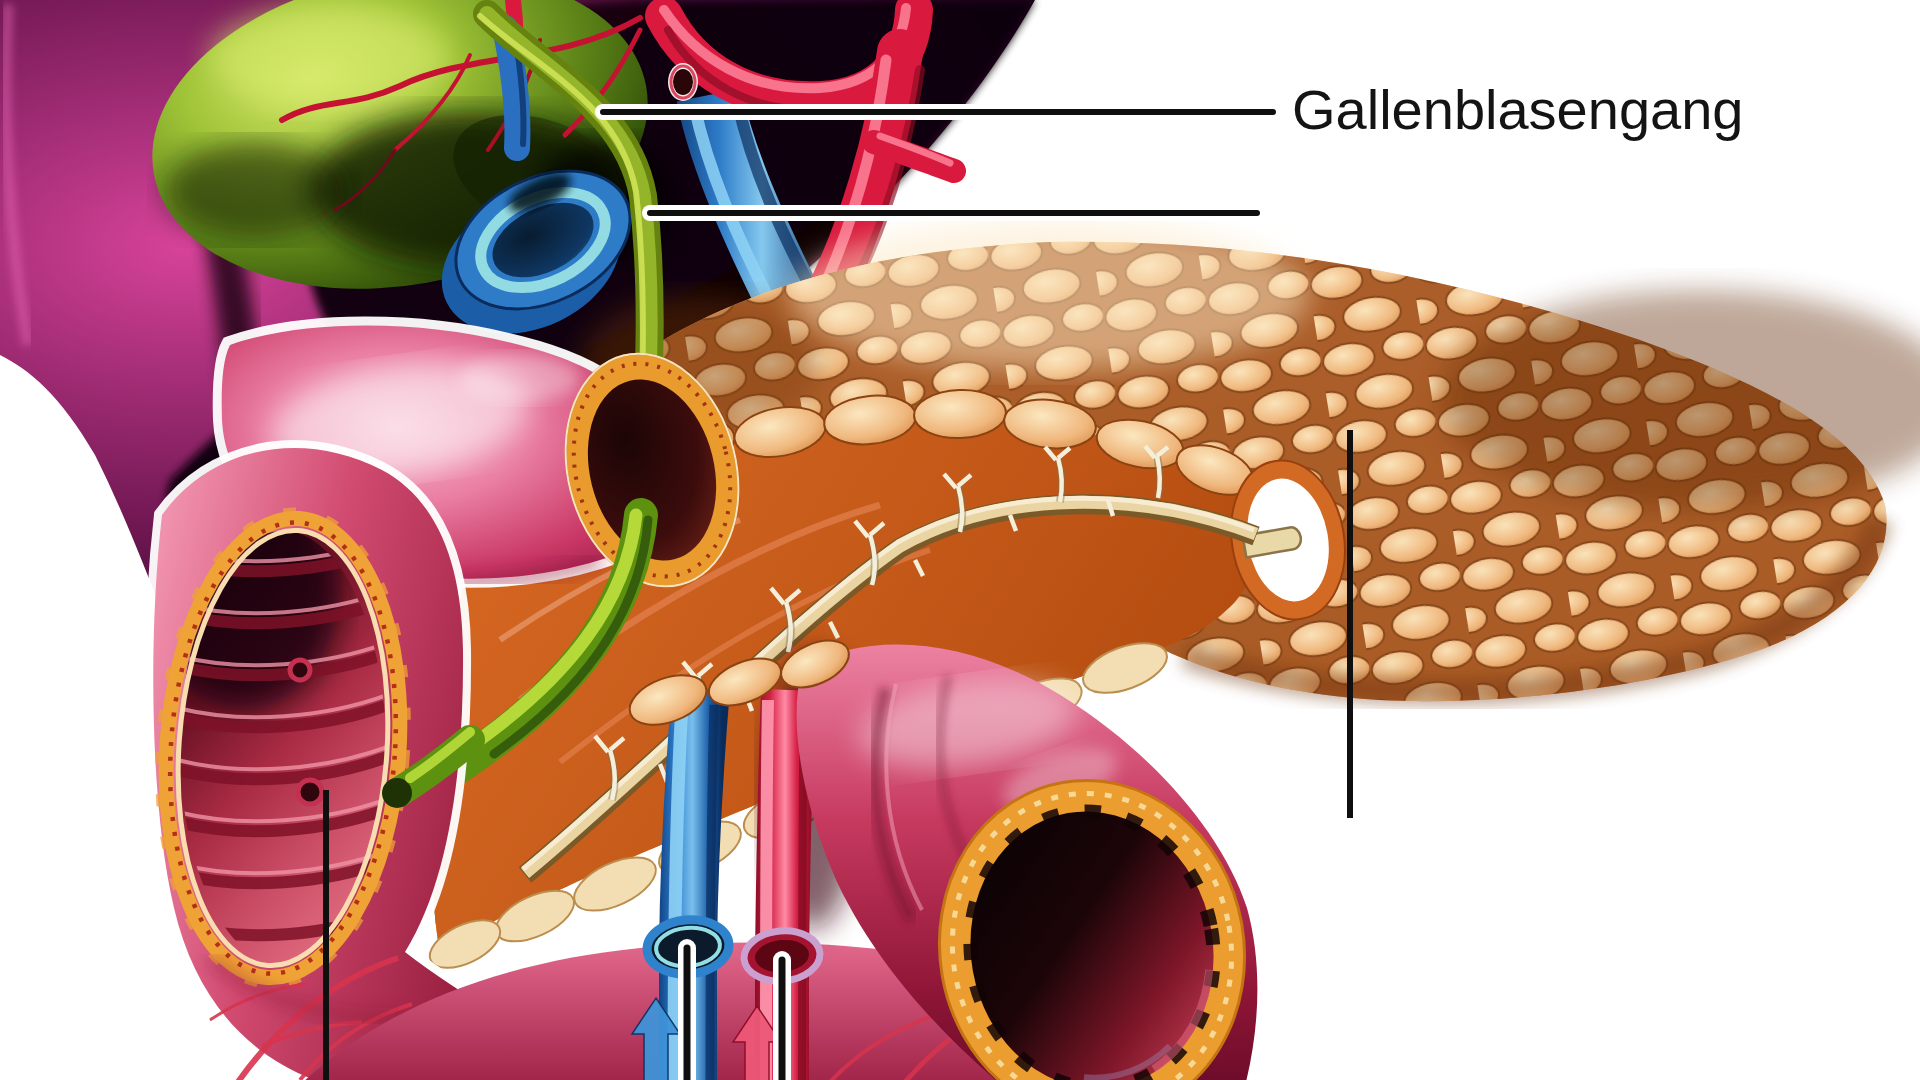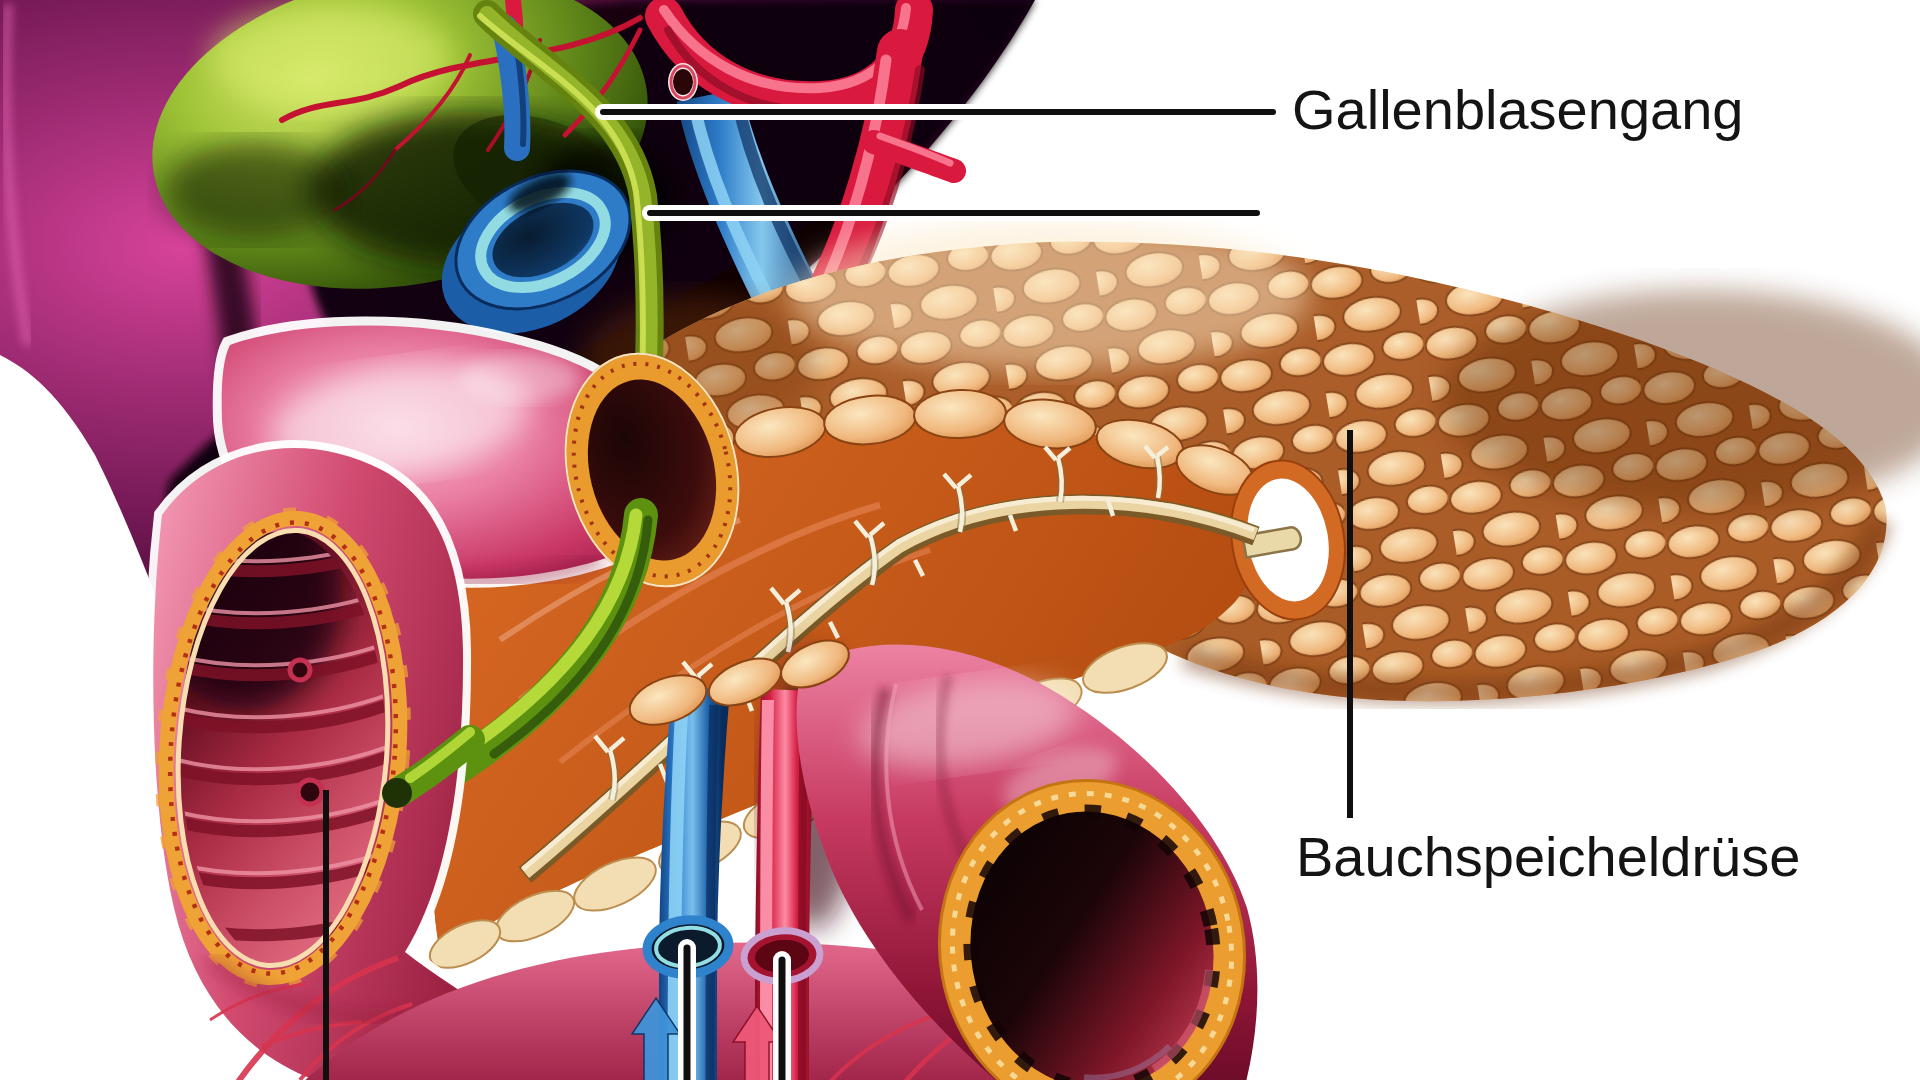--- a/index.html
+++ b/index.html
@@ -426,15 +426,14 @@
     <path d="M 603,112 H 1273" stroke="#0f0f0f" stroke-width="6"></path>
     <path d="M 650,213 H 1257" stroke="#0f0f0f" stroke-width="6"></path>
     <path d="M 1350,430 V 818" stroke="#0f0f0f" stroke-width="6" stroke-linecap="butt"></path>
     <path d="M 326,790 V 1085" stroke="#0f0f0f" stroke-width="6" stroke-linecap="butt"></path>
     <path d="M 687,948 V 1085" stroke="#0f0f0f" stroke-width="7"></path>
     <path d="M 782,960 V 1085" stroke="#0f0f0f" stroke-width="7"></path>
   </g>
 </svg>
 
 <div class="anno-label" id="lbl-gallenblasengang">Gallenblasengang</div>
-<div class="anno-label" id="lbl-bauchspeicheldruese">Bauchspeicheldrüse</div>
 
 </div>
 
 </body></html>

